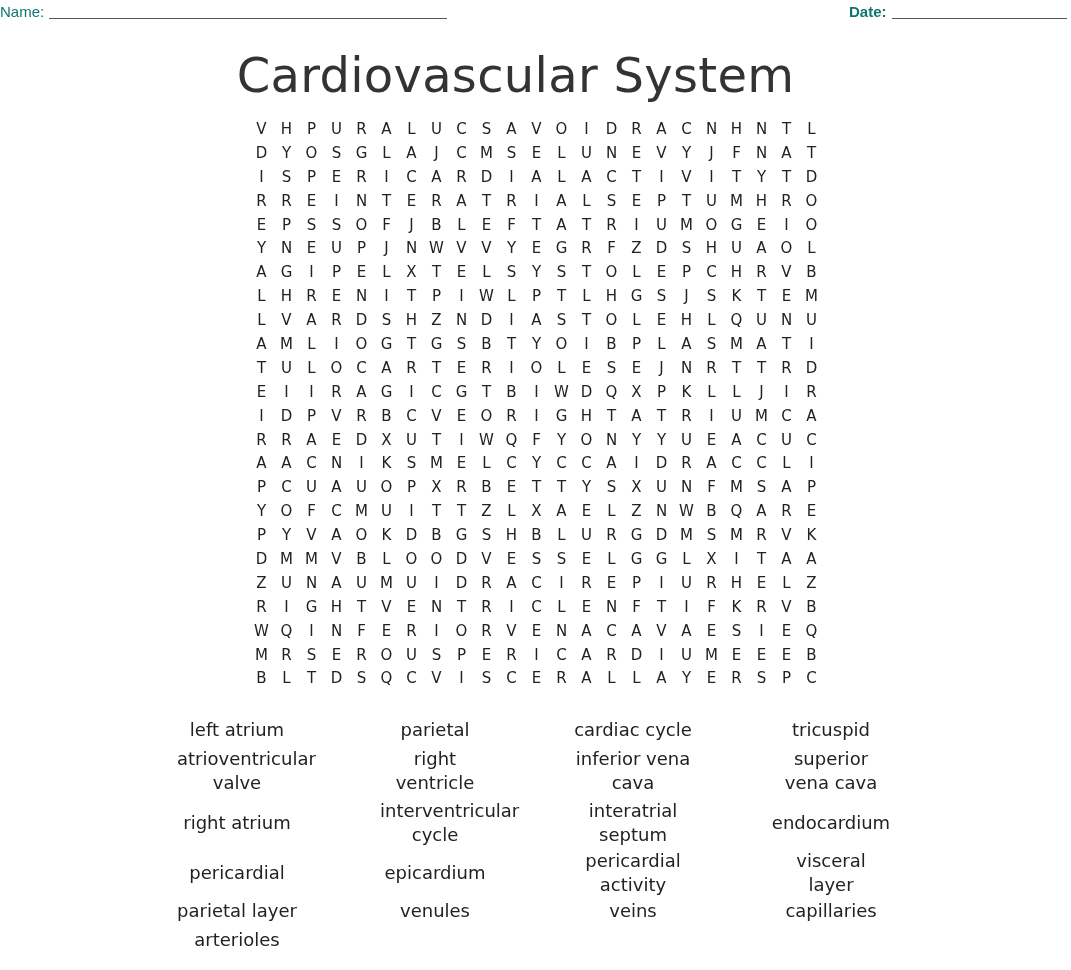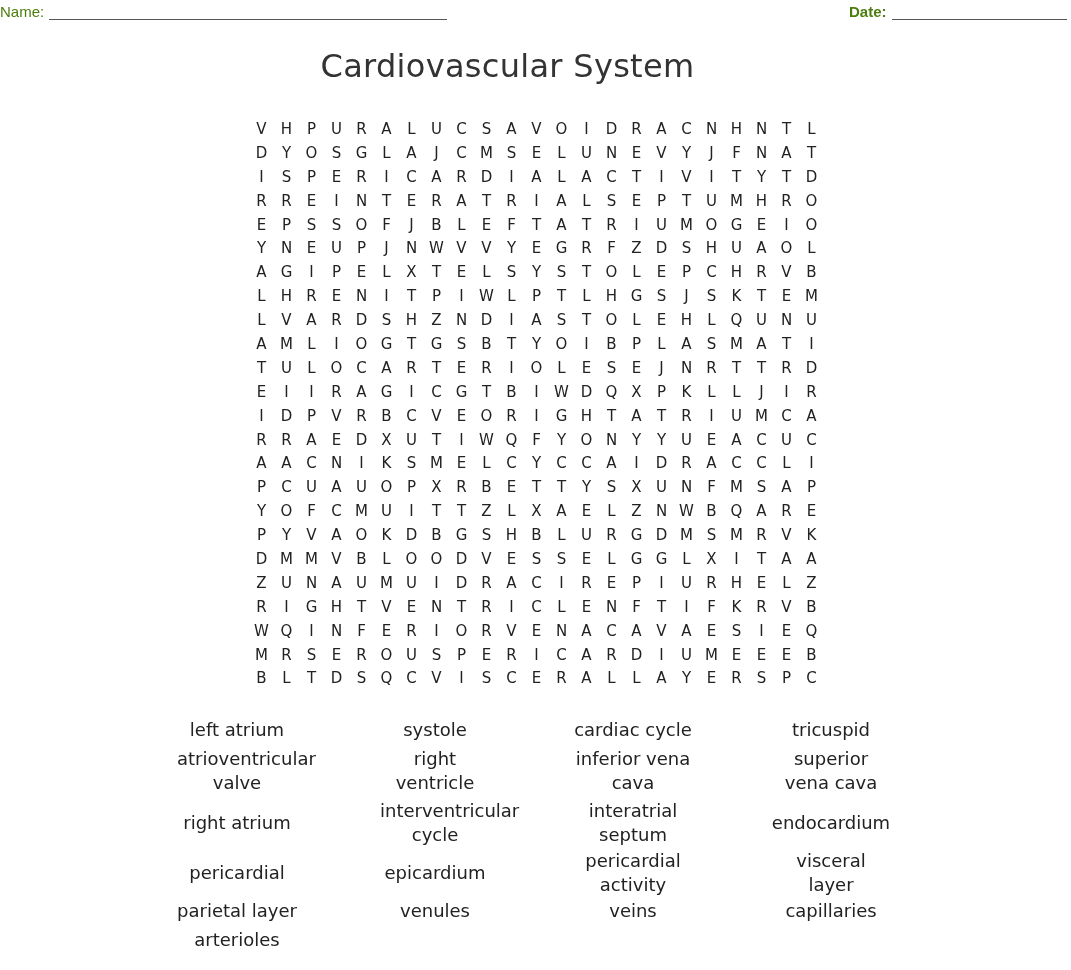--- a/index.html
+++ b/index.html
@@ -2,33 +2,33 @@
 <html><head>
 <meta charset="utf-8">
 <style>
   html, body { margin: 0; padding: 0; background: #ffffff; }
   body {
     width: 1071px; height: 970px; position: relative; overflow: hidden;
     font-family: "DejaVu Sans", sans-serif; color: #222;
   }
   .hdr {
     position: absolute; top: 3px; font-family: "Liberation Sans", sans-serif;
-    font-size: 15px; color: #4d7c0f; display: flex; align-items: flex-end;
+    font-size: 15px; color: #0f766e; display: flex; align-items: flex-start;
   }
   .hdr .line {
     display: inline-block; border-bottom: 1px solid #555; height: 15px; margin-left: 5px;
   }
   #name-block { left: 0; }
   #name-block .line { width: 398px; }
   #date-block { left: 849px; font-weight: bold; }
   #date-block .line { width: 175px; }
 
   #title {
-    position: absolute; top: 47px; left: 0; width: 1015px; text-align: center;
-    font-size: 32px; color: #333; letter-spacing: 0.3px;
+    position: absolute; top: 47px; left: 8px; width: 1015px; text-align: center;
+    font-size: 48px; color: #333; letter-spacing: 0.3px;
   }
 
   #grid {
     position: absolute; left: 249px; top: 118px;
     display: grid; grid-template-columns: repeat(23, 25px); grid-auto-rows: 23.9px;
   }
   #grid .cell {
     width: 25px; height: 23.9px; line-height: 23.9px; text-align: center;
     font-size: 15px; color: #222;
   }
@@ -614,21 +614,21 @@
     <div class="cell">S</div>
     <div class="cell">P</div>
     <div class="cell">C</div>
   </div>
 
 <div id="wordlist">
     <div class="word">
       <span>left atrium</span>
     </div>
     <div class="word">
-      <span>systole</span>
+      <span>parietal</span>
     </div>
     <div class="word">
       <span>cardiac cycle</span>
     </div>
     <div class="word">
       <span>tricuspid</span>
     </div>
     <div class="word">
       <span>atrioventricular valve</span>
     </div>

